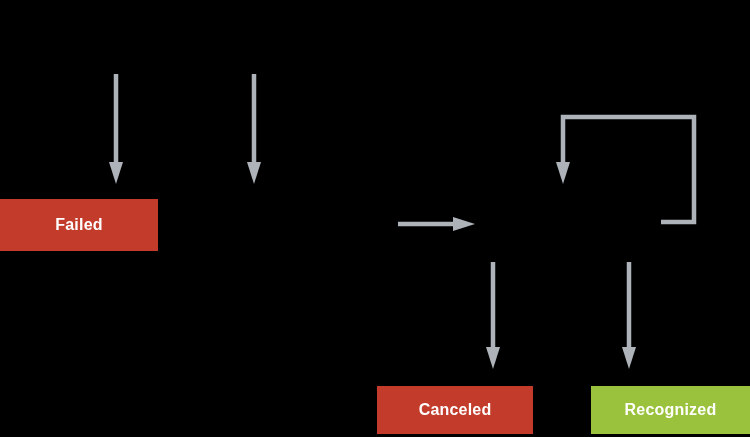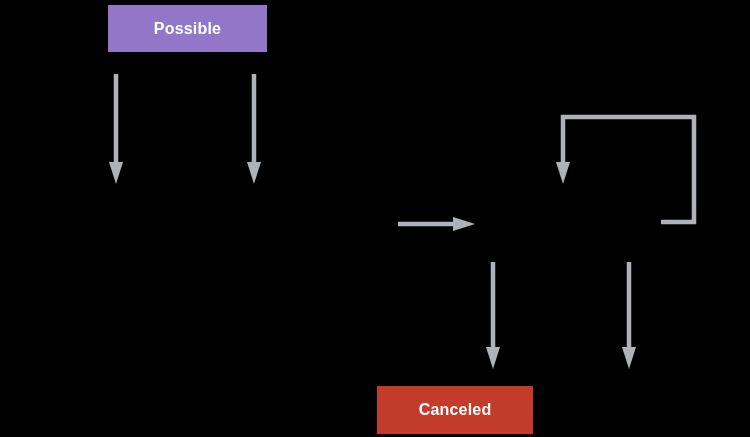--- a/index.html
+++ b/index.html
@@ -55,25 +55,28 @@
     <g stroke="none" style="fill: rgb(173, 179, 185);">
       <polygon points="109,162 123,162 116,184"></polygon>
       <polygon points="247,162 261,162 254,184"></polygon>
       <polygon points="453,217 453,231 475,224"></polygon>
       <polygon points="556,162 570,162 563,184"></polygon>
       <polygon points="486,347 500,347 493,369"></polygon>
       <polygon points="622,347 636,347 629,369"></polygon>
     </g>
   </svg>
 
-  <div class="state" id="state-possible" style="background-color: rgb(146, 119, 200);">
-    <span>Possible</span>
+
+  <div class="state" id="state-failed" style="background-color: rgb(194, 59, 43);">
+    <span>Failed</span>
   </div>
-
 
 
 
   <div class="state" id="state-canceled" style="background-color: rgb(194, 59, 43);">
     <span>Canceled</span>
   </div>
 
+  <div class="state" id="state-recognized" style="background-color: rgb(154, 194, 60);">
+    <span>Recognized</span>
+  </div>
 
 </div>
 
 </body></html>

